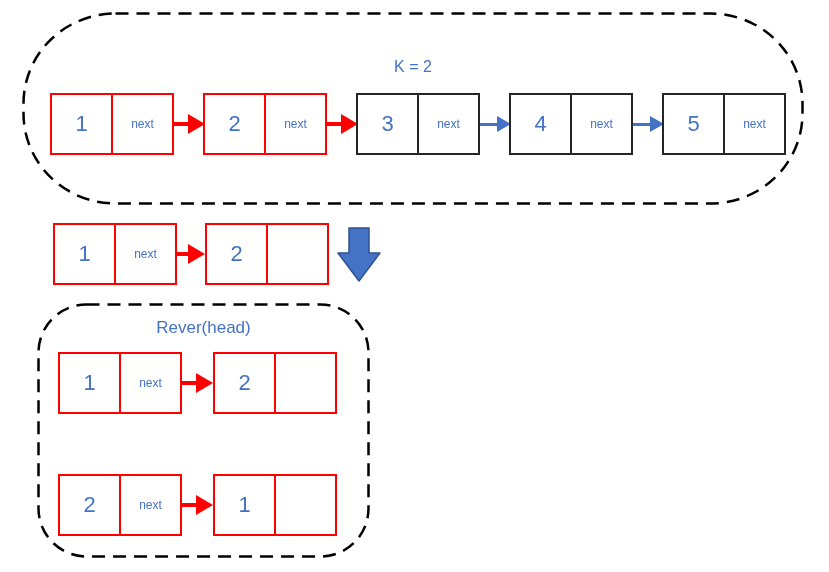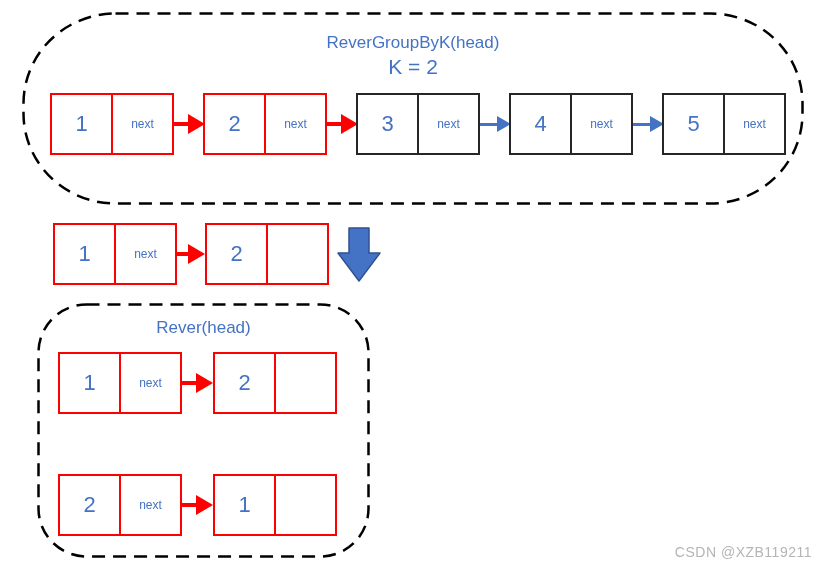--- a/index.html
+++ b/index.html
@@ -8,21 +8,21 @@
     font-family:"Liberation Sans", sans-serif;
   }
   .group{position:absolute;}
   .group-border{position:absolute;left:0;top:0;}
   .group-title{
     position:absolute;left:0;width:100%;text-align:center;
     color:#4472C4;font-size:17px;line-height:20px;
   }
   .group-subtitle{
     position:absolute;left:0;width:100%;text-align:center;
-    color:#4472C4;font-size:21px;line-height:18px;
+    color:#4472C4;font-size:16px;line-height:18px;
   }
   .node{position:absolute;display:flex;background:#ffffff;}
   .node.red{border:2px solid #fe0000;}
   .node.red .cell + .cell{border-left:2px solid #fe0000;}
   .node.black{border:2px solid #262626;}
   .node.black .cell + .cell{border-left:2px solid #262626;}
   .cell{
     width:59px;height:58px;display:flex;align-items:center;justify-content:center;
     color:#4472C4;
   }
@@ -51,21 +51,20 @@
 </style>
 </head>
 <body>
 
 <div class="canvas">
 
   <div class="group" style="left:22px;top:12px;width:782px;height:193px;">
     <svg class="group-border" width="782" height="193">
       <rect x="1.5" y="1.5" width="779" height="190" rx="92" ry="90" fill="none" stroke="#000000" stroke-width="2.5" stroke-dasharray="13 8"></rect>
     </svg>
-    <div class="group-title" style="top:21px;">ReverGroupByK(head)</div>
     <div class="group-subtitle" style="top:46px;">K = 2</div>
 
     <div class="node red" style="left:28px;top:81px;">
       <div class="cell value">1</div>
       <div class="cell pointer">next</div>
     </div>
     <div class="h-arrow red-a" style="left:152px;top:102px;width:31px;">
       <span class="line"></span>
       <span class="head"></span>
     </div>
@@ -148,14 +147,13 @@
     <div class="h-arrow red-a" style="left:145px;top:192px;width:31px;">
       <span class="line"></span>
       <span class="head"></span>
     </div>
     <div class="node red" style="left:176px;top:171px;">
       <div class="cell value">1</div>
       <div class="cell pointer"></div>
     </div>
   </div>
 
-  <div class="watermark">CSDN @XZB119211</div>
 </div>
 
 </body></html>

